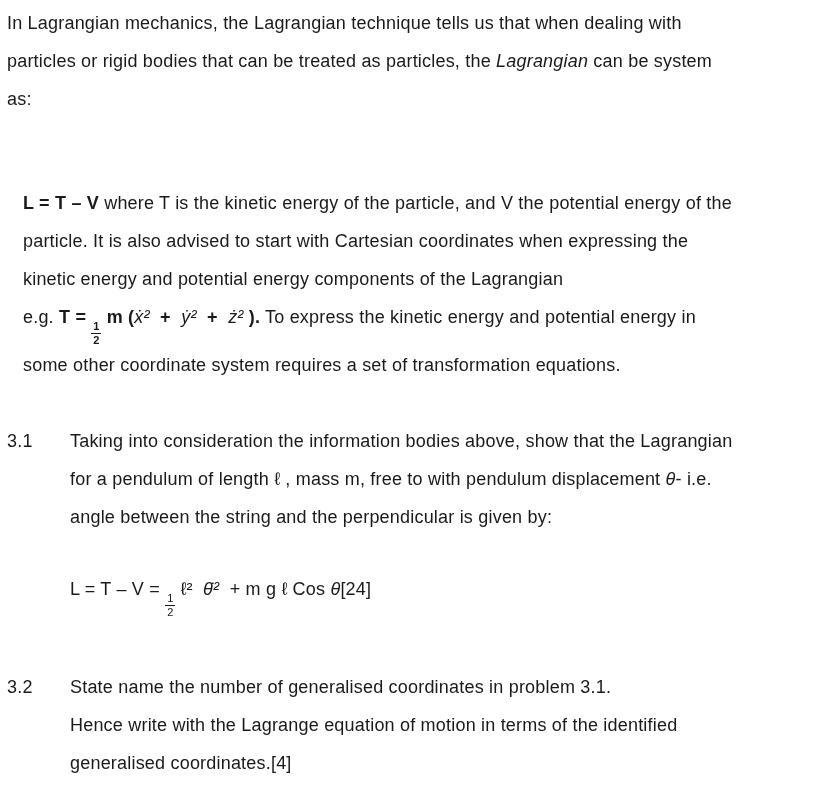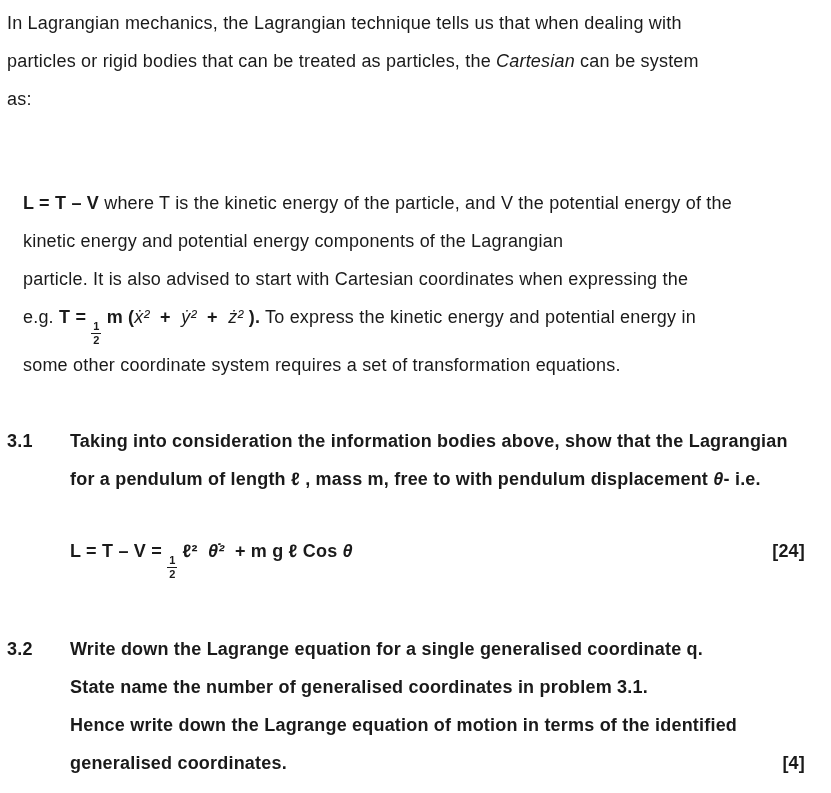--- a/index.html
+++ b/index.html
@@ -37,69 +37,68 @@
   }
   .frac .num { border-bottom: 1px solid #1a1a1a; padding: 0 2px 1px 2px; }
   .frac .den { padding-top: 1px; }
 
   .definition { margin-top: 66px; margin-left: 16px; }
 
   .question {
     display: grid;
     grid-template-columns: 63px 1fr;
     align-items: start;
-    font-weight: bold;
   }
   .q31 { margin-top: 38px; }
   .q32 { margin-top: 50px; }
 
   .eqrow { margin-top: 34px; }
 
   .marked {
     display: flex;
-    justify-content: space-between;
+    justify-content: flex-start;
   }
 </style>
 </head>
 <body>
 
 <div class="doc">
 
   <div class="block">
     <div class="line"><span>In Lagrangian mechanics, the Lagrangian technique tells us that when dealing with</span></div>
-    <div class="line"><span>particles or rigid bodies that can be treated as particles, the </span><span class="i">Cartesian</span><span> can be system</span></div>
+    <div class="line"><span>particles or rigid bodies that can be treated as particles, the </span><span class="i">Lagrangian</span><span> can be system</span></div>
     <div class="line"><span>as:</span></div>
   </div>
 
   <div class="block definition">
     <div class="line"><span class="b">L = T – V</span><span> where T is the kinetic energy of the particle, and V the potential energy of the</span></div>
+    <div class="line"><span>particle. It is also advised to start with Cartesian coordinates when expressing the</span></div>
     <div class="line"><span>kinetic energy and potential energy components of the Lagrangian</span></div>
-    <div class="line"><span>particle. It is also advised to start with Cartesian coordinates when expressing the</span></div>
     <div class="line"><span>e.g. </span><span class="b">T = </span><span class="frac b"><span class="num">1</span><span class="den">2</span></span><span class="b"> m (</span><span class="bi">ẋ²</span><span class="b">  +  </span><span class="bi">ẏ²</span><span class="b">  +  </span><span class="bi">ż²</span><span class="b"> ).</span><span> To express the kinetic energy and potential energy in</span></div>
     <div class="line"><span>some other coordinate system requires a set of transformation equations.</span></div>
   </div>
 
   <div class="question q31">
     <div class="line">3.1</div>
     <div class="qbody">
       <div class="line"><span>Taking into consideration the information bodies above, show that the Lagrangian</span></div>
       <div class="line"><span>for a pendulum of length ℓ , mass m, free to with pendulum displacement </span><span class="i">θ</span><span>- i.e.</span></div>
+      <div class="line"><span>angle between the string and the perpendicular is given by:</span></div>
       <div class="line marked eqrow">
         <span><span>L = T – V = </span><span class="frac"><span class="num">1</span><span class="den">2</span></span><span> ℓ²  </span><span class="i">θ̇²</span><span>  + m g ℓ Cos </span><span class="i">θ</span></span>
         <span>[24]</span>
       </div>
     </div>
   </div>
 
   <div class="question q32">
     <div class="line">3.2</div>
     <div class="qbody">
-      <div class="line"><span>Write down the Lagrange equation for a single generalised coordinate q.</span></div>
       <div class="line"><span>State name the number of generalised coordinates in problem 3.1.</span></div>
-      <div class="line"><span>Hence write down the Lagrange equation of motion in terms of the identified</span></div>
+      <div class="line"><span>Hence write with the Lagrange equation of motion in terms of the identified</span></div>
       <div class="line marked">
         <span>generalised coordinates.</span>
         <span>[4]</span>
       </div>
     </div>
   </div>
 
 </div>
 
 </body></html>

